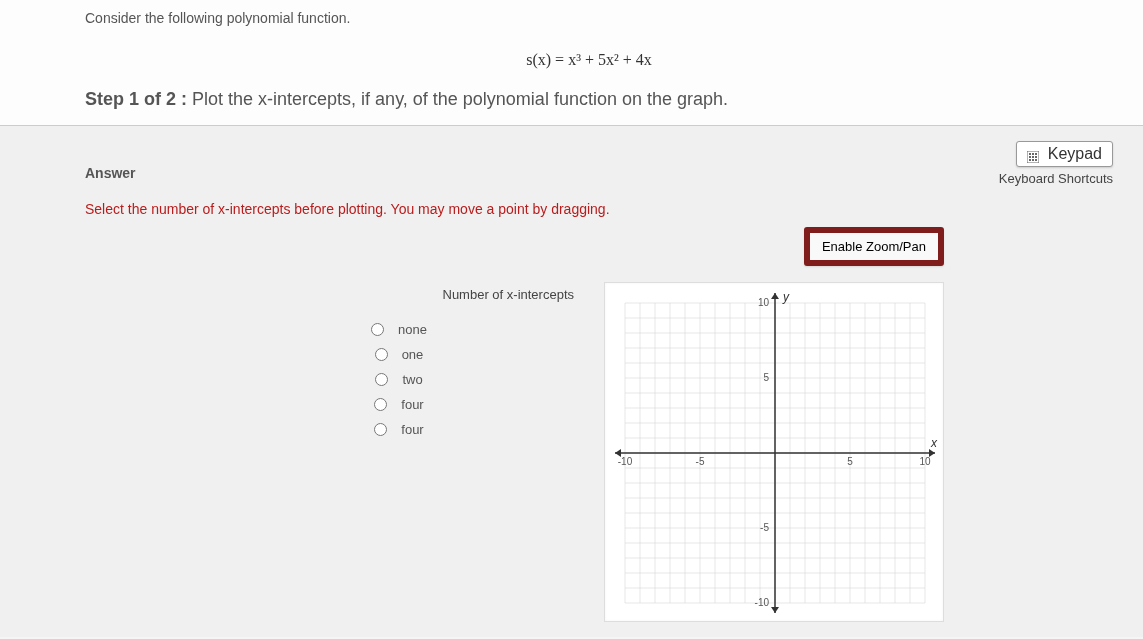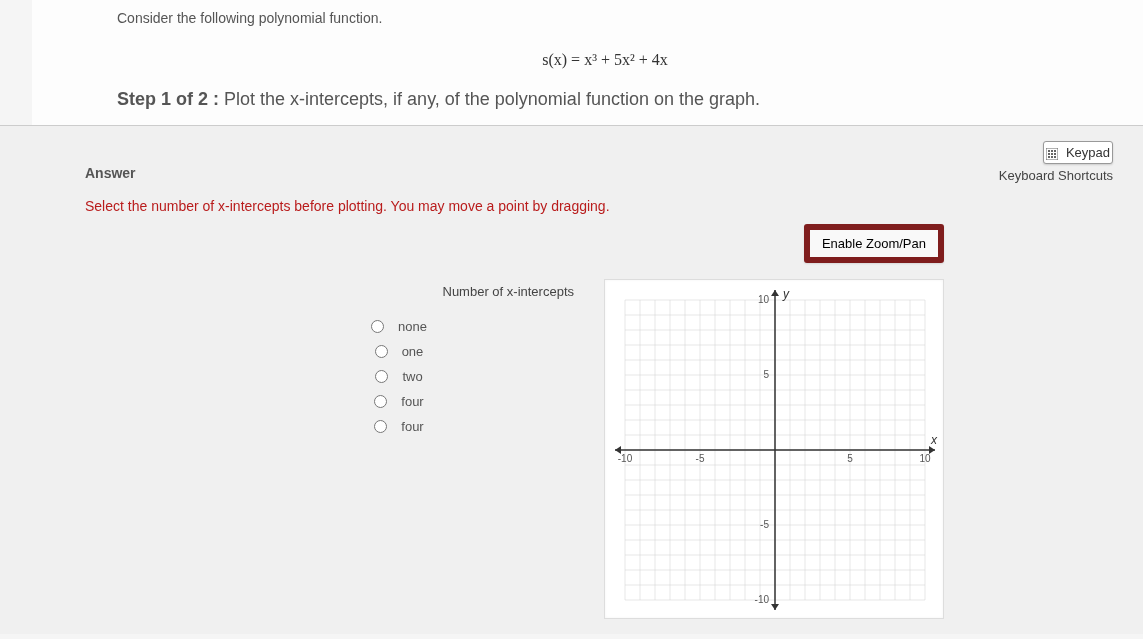--- a/index.html
+++ b/index.html
@@ -12,41 +12,40 @@
   color: #333;
   font-size: 14px;
 }
 .page {
   background: #f5f5f5;
   min-height: 100%;
 }
 .question-section {
   padding: 10px 50px 15px 85px;
   background: #fdfdfd;
-  margin-left: 32px;
 }
 .prompt { color: #555; font-size: 14px; margin-bottom: 25px; }
 .equation { text-align: center; font-family: 'Times New Roman', serif; font-size: 16px; margin: 15px 0 20px 0; }
 .step { color: #555; font-size: 18px; }
 .step strong { font-weight: bold; }
 .answer-section {
   border-top: 1px solid #ccc;
   background: #f0f0f0;
   padding: 15px 30px 15px 85px;
   position: relative;
 }
 .answer-header { display: flex; justify-content: space-between; align-items: flex-start; }
 .answer-label { font-weight: bold; color: #555; font-size: 14px; margin-top: 24px; }
 .shortcuts { text-align: right; }
 .keypad-btn {
   display: inline-block;
   border: 1px solid #999;
   background: #fff;
-  padding: 3px 2px;
-  font-size: 13px;
+  padding: 3px 10px;
+  font-size: 16px;
   border-radius: 3px;
   cursor: pointer;
   box-shadow: 0 1px 2px rgba(0,0,0,0.15);
 }
 .kb-shortcuts { font-size: 13px; color: #444; margin-top: 4px; }
 .instruction { color: #b91c1c; font-size: 14px; margin-top: 15px; }
 .content-row { display: flex; margin-top: 10px; gap: 30px; align-items: flex-start; justify-content: center;}
 .options-col { padding-top: 60px; text-align: right; min-width:320px;}
 .options-title { font-weight: normal; font-size: 13px; margin-bottom: 20px; color:#444;}
 .radio-row { margin: 10px 0; font-size: 13px; color: #555; display:flex; align-items:center; justify-content:center; gap:14px; padding-right:30px;}

